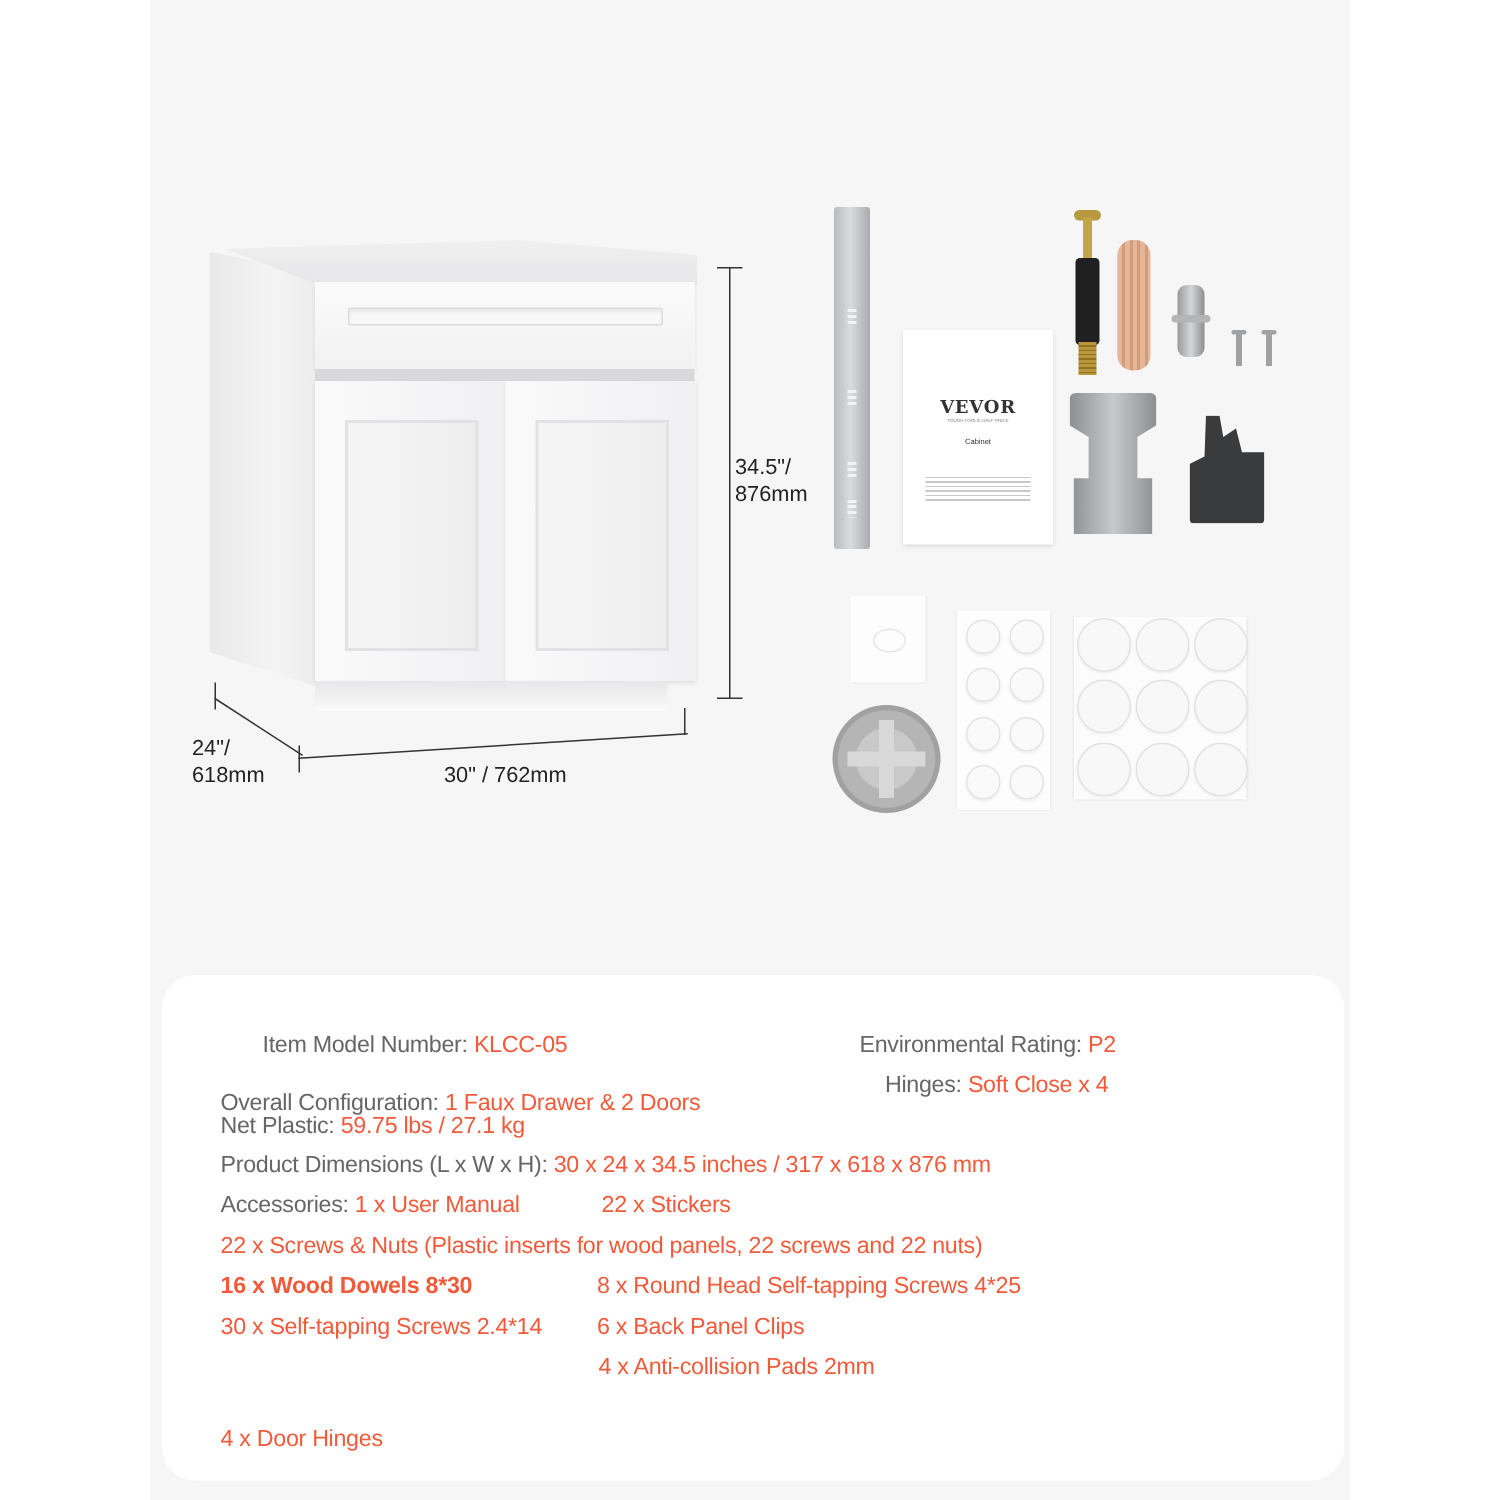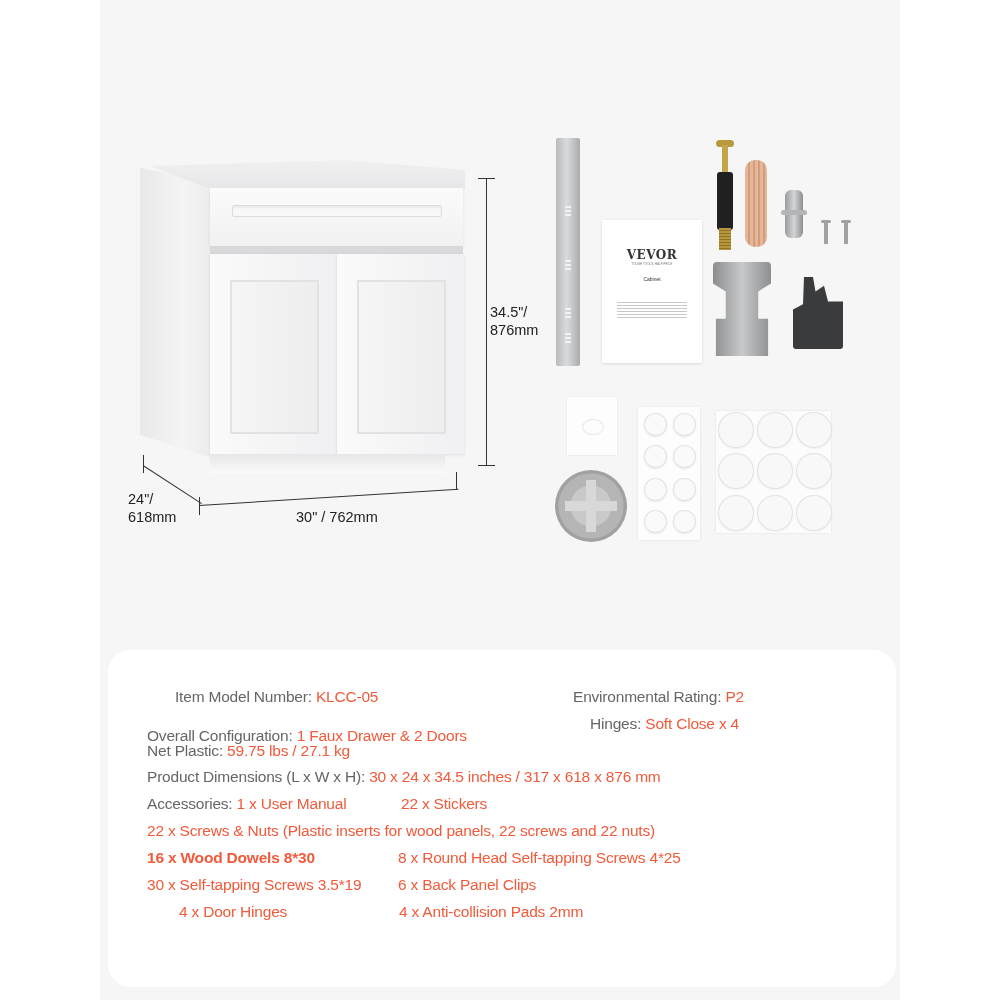--- a/index.html
+++ b/index.html
@@ -39,21 +39,21 @@
   .dim-tick { position: absolute; width: 1px; height: 18px; background: #333; }
   .dim-d-line { position: absolute; left: 143px; top: 465px; width: 70px; height: 1px; background: #333; transform: rotate(33deg); transform-origin: left center; }
 
   
   .slide-rail { position: absolute; left: 556px; top: 138px; width: 24px; height: 228px;
     background: linear-gradient(90deg, #b8bbbe, #d9dbdd 45%, #a9acaf); border-radius: 2px; }
   .slide-rail .holes { position: absolute; left: 9px; width: 6px; height: 12px;
     background: repeating-linear-gradient(180deg, #f2f2f2 0 2px, transparent 2px 4px); }
   .manual { position: absolute; left: 602px; top: 220px; width: 100px; height: 143px; background: #fff;
     box-shadow: 0 1px 3px rgba(0,0,0,.12); text-align: center; }
-  .manual-brand { font-family: "DejaVu Serif", serif; font-weight: bold; font-size: 12px; color: #333; margin-top: 28px; letter-spacing: .5px; }
+  .manual-brand { font-family: "DejaVu Serif", serif; font-weight: bold; font-size: 12px; color: #333; margin-top: 44px; letter-spacing: .5px; }
   .manual-sub { font-size: 3px; color: #777; }
   .manual-title { font-size: 5px; color: #333; margin-top: 10px; }
   .manual-lines { margin: 20px auto 0; width: 70px; height: 16px;
     background: repeating-linear-gradient(180deg, #c8c8c8 0 1px, transparent 1px 3px); }
 
   .cam-bolt { position: absolute; left: 715px; top: 140px; width: 20px; height: 110px; }
   .cam-bolt .head { position: absolute; left: 1px; top: 0; width: 18px; height: 7px; background: #b89a3e; border-radius: 4px; }
   .cam-bolt .shaft { position: absolute; left: 7px; top: 5px; width: 6px; height: 28px; background: #c5a54a; }
   .cam-bolt .body { position: absolute; left: 2px; top: 32px; width: 16px; height: 58px; background: #202020; border-radius: 3px; }
   .cam-bolt .thread { position: absolute; left: 4px; top: 88px; width: 12px; height: 22px;
@@ -209,16 +209,16 @@
 </div>
 
 <div class="spec" style="left:147px; top:794px;">
   <span>Accessories:</span>
   <span class="v">1 x User Manual</span>
 </div>
 <div class="spec orange" style="left:401px; top:794px;">22 x Stickers</div>
 <div class="spec orange" style="left:147px; top:821px;">22 x Screws &amp; Nuts (Plastic inserts for wood panels, 22 screws and 22 nuts)</div>
 <div class="spec orange" style="left:147px; top:848px;font-weight:bold;">16 x Wood Dowels 8*30</div>
 <div class="spec orange" style="left:398px; top:848px;">8 x Round Head Self-tapping Screws 4*25</div>
-<div class="spec orange" style="left:147px; top:875px;">30 x Self-tapping Screws 3.5*19</div>
+<div class="spec orange" style="left:147px; top:875px;">30 x Self-tapping Screws 2.4*14</div>
 <div class="spec orange" style="left:398px; top:875px;">6 x Back Panel Clips</div>
-<div class="spec orange" style="left:147px; top:902px;margin-left:32px;">4 x Door Hinges</div>
+<div class="spec orange" style="left:147px; top:950px;">4 x Door Hinges</div>
 <div class="spec orange" style="left:399px; top:902px;text-align:right;">4 x Anti-collision Pads 2mm</div>
 
 </body></html>

